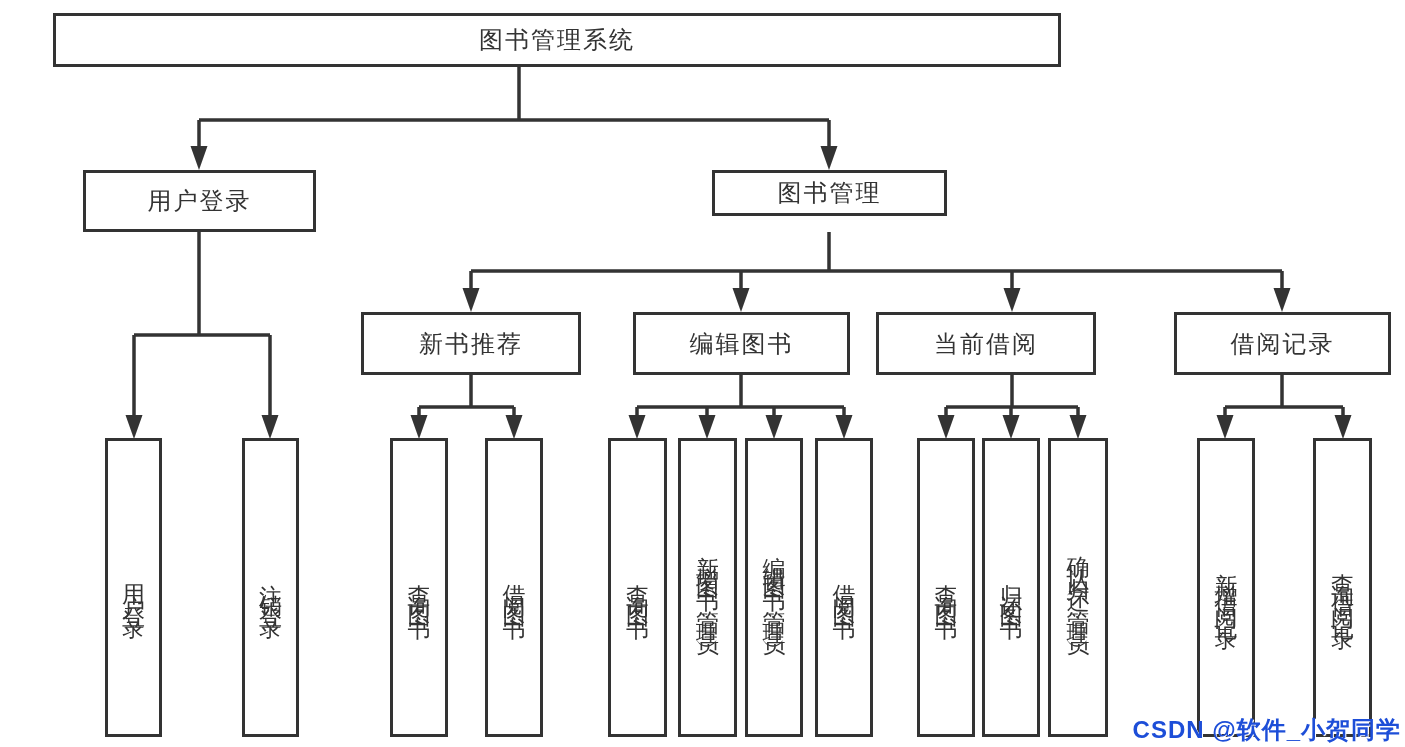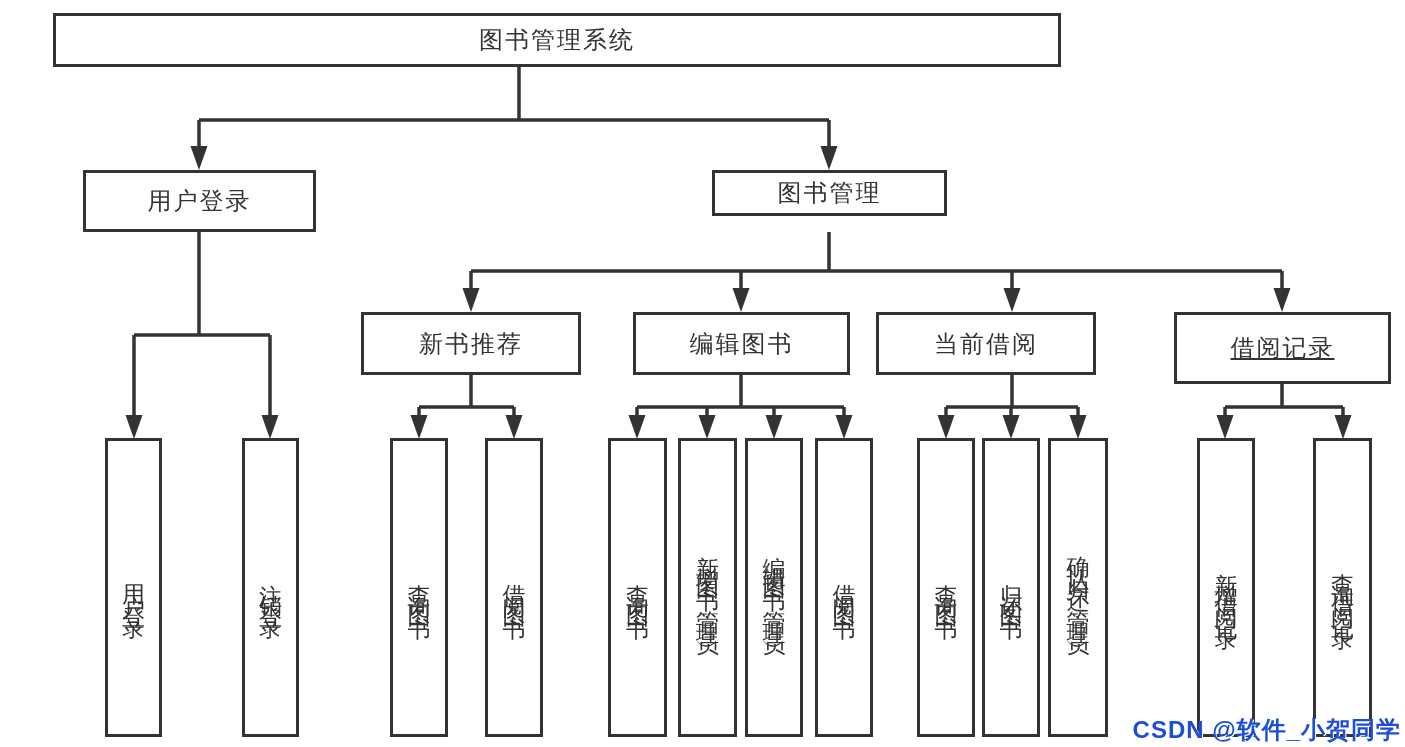--- a/index.html
+++ b/index.html
@@ -65,21 +65,21 @@
   </svg>
 
   <div class="node hnode" style="left:13px;top:13px;width:1008px;height:54px;margin-left:40px;">图书管理系统</div>
 
   <div class="node hnode" style="left:83px;top:170px;width:233px;height:62px;">用户登录</div>
   <div class="node hnode" style="left:712px;top:170px;width:235px;height:46px;">图书管理</div>
 
   <div class="node hnode" style="left:361px;top:312px;width:220px;height:63px;">新书推荐</div>
   <div class="node hnode" style="left:633px;top:312px;width:217px;height:63px;">编辑图书</div>
   <div class="node hnode" style="left:876px;top:312px;width:220px;height:63px;">当前借阅</div>
-  <div class="node hnode" style="left:1174px;top:312px;width:217px;height:72px;text-decoration:underline;">借阅记录</div>
+  <div class="node hnode" style="left:1174px;top:312px;width:217px;height:63px;">借阅记录</div>
 
   <div class="node vnode" style="left:105px;top:438px;width:57px;height:299px;">
     <span class="vtext">用户登录</span>
   </div>
   <div class="node vnode" style="left:242px;top:438px;width:57px;height:299px;">
     <span class="vtext">注销登录</span>
   </div>
 
   <div class="node vnode" style="left:390px;top:438px;width:58px;height:299px;">
     <span class="vtext">查询图书</span>

